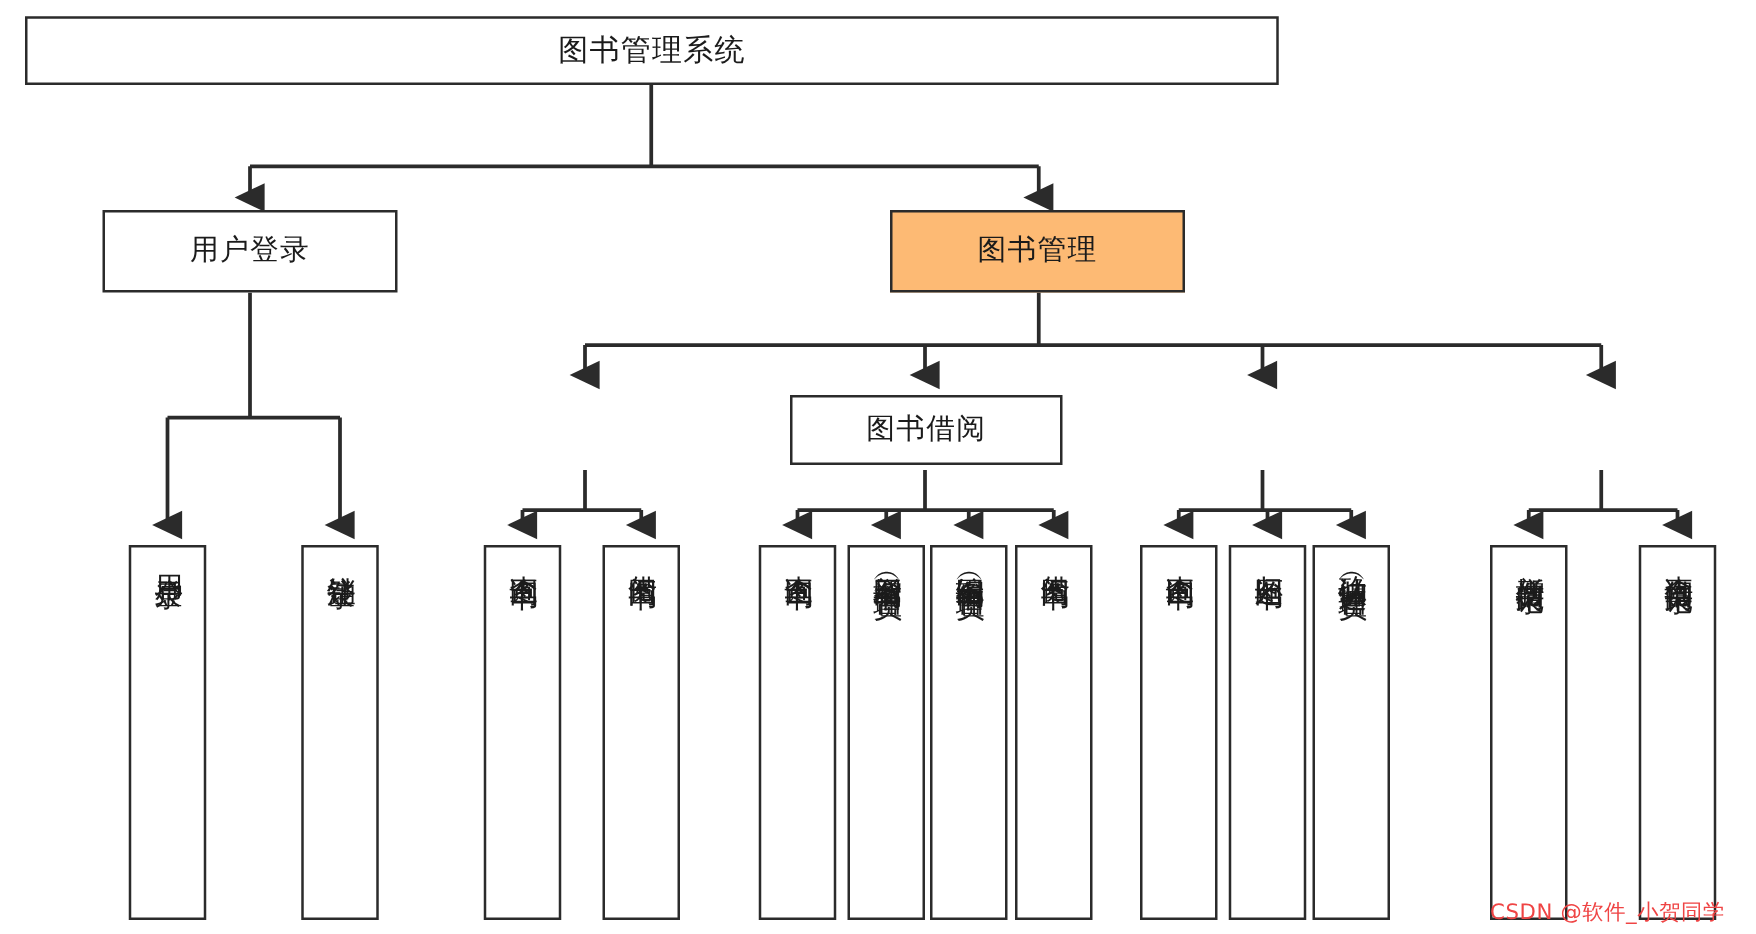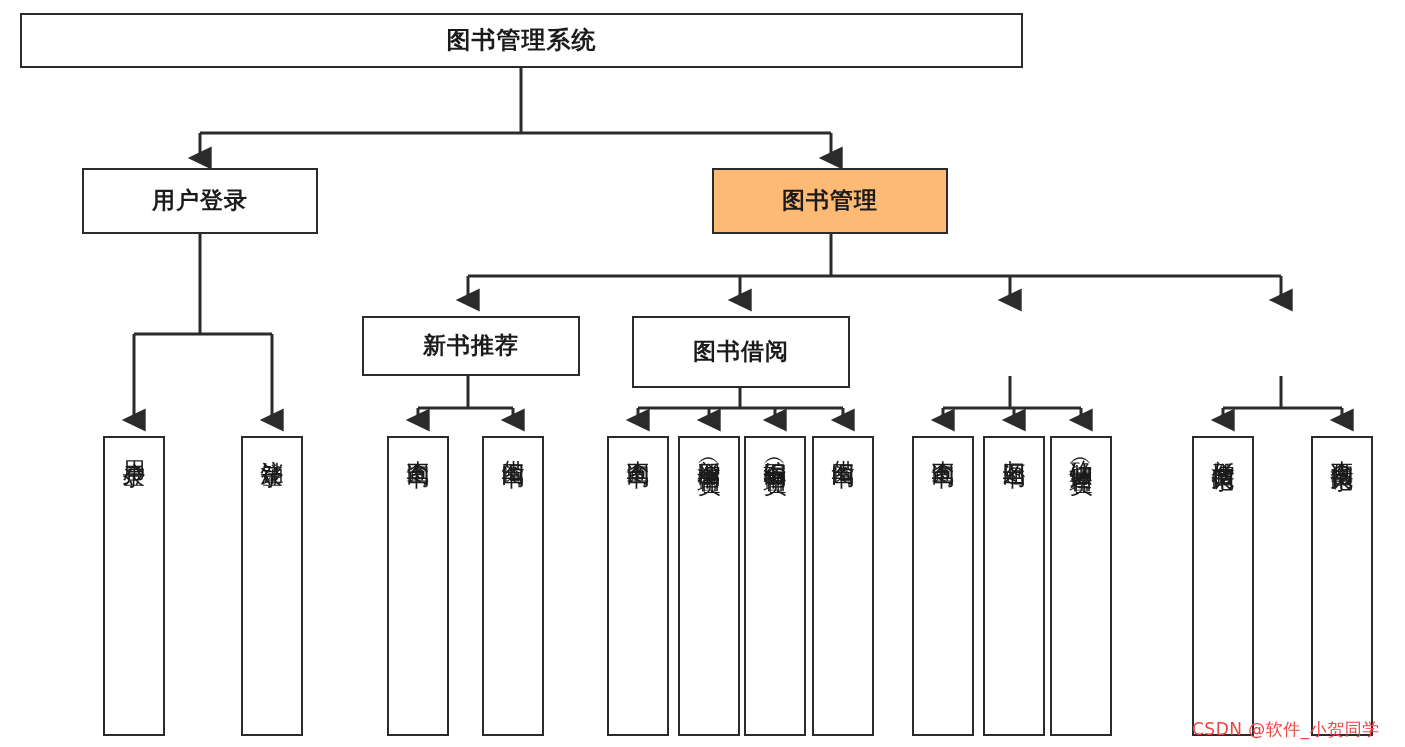--- a/index.html
+++ b/index.html
@@ -34,21 +34,20 @@
     display: flex;
     align-items: center;
     justify-content: center;
     color: #1b1b1b;
   }
   .node-h .label {
     font-size: 23px;
     line-height: 1.2;
     letter-spacing: 1px;
     white-space: nowrap;
-    font-weight: bold;
   }
   .node-v {
     padding-top: 4px;
     align-items: flex-start;
   }
   .node-v .label {
     writing-mode: vertical-rl;
     text-orientation: upright;
     font-size: 23px;
     line-height: 1.18;
@@ -125,24 +124,21 @@
     <span class="label">图书管理系统</span>
   </div>
 
   <div class="node node-h" style="left: 82px; top: 168px; width: 236px; height: 66px; border-color: rgb(43, 43, 43); background: rgb(255, 255, 255); color: rgb(27, 27, 27);">
     <span class="label">用户登录</span>
   </div>
   <div class="node node-h" style="left: 712px; top: 168px; width: 236px; height: 66px; border-color: rgb(43, 43, 43); background: #fdba74; color: rgb(27, 27, 27);">
     <span class="label">图书管理</span>
   </div>
 
-  <div class="node node-h" style="left: 362px; top: 316px; width: 218px; height: 60px; border-color: rgb(43, 43, 43); background: rgb(255, 255, 255); color: rgb(27, 27, 27);">
-    <span class="label">新书推荐</span>
-  </div>
-  <div class="node node-h" style="left: 632px; top: 316px; width: 218px; height: 72px; border-color: rgb(43, 43, 43); background: rgb(255, 255, 255); color: rgb(27, 27, 27);">
+  <div class="node node-h" style="left: 632px; top: 316px; width: 218px; height: 56px; border-color: rgb(43, 43, 43); background: rgb(255, 255, 255); color: rgb(27, 27, 27);">
     <span class="label">图书借阅</span>
   </div>
 
   <div class="node node-v" style="left: 103px; top: 436px; width: 62px; height: 300px; border-color: rgb(43, 43, 43); background: rgb(255, 255, 255); color: rgb(27, 27, 27);">
     <span class="label">用户登录</span>
   </div>
   <div class="node node-v" style="left: 241px; top: 436px; width: 62px; height: 300px; border-color: rgb(43, 43, 43); background: rgb(255, 255, 255); color: rgb(27, 27, 27);">
     <span class="label">注销登录</span>
   </div>
   <div class="node node-v" style="left: 387px; top: 436px; width: 62px; height: 300px; border-color: rgb(43, 43, 43); background: rgb(255, 255, 255); color: rgb(27, 27, 27);">

